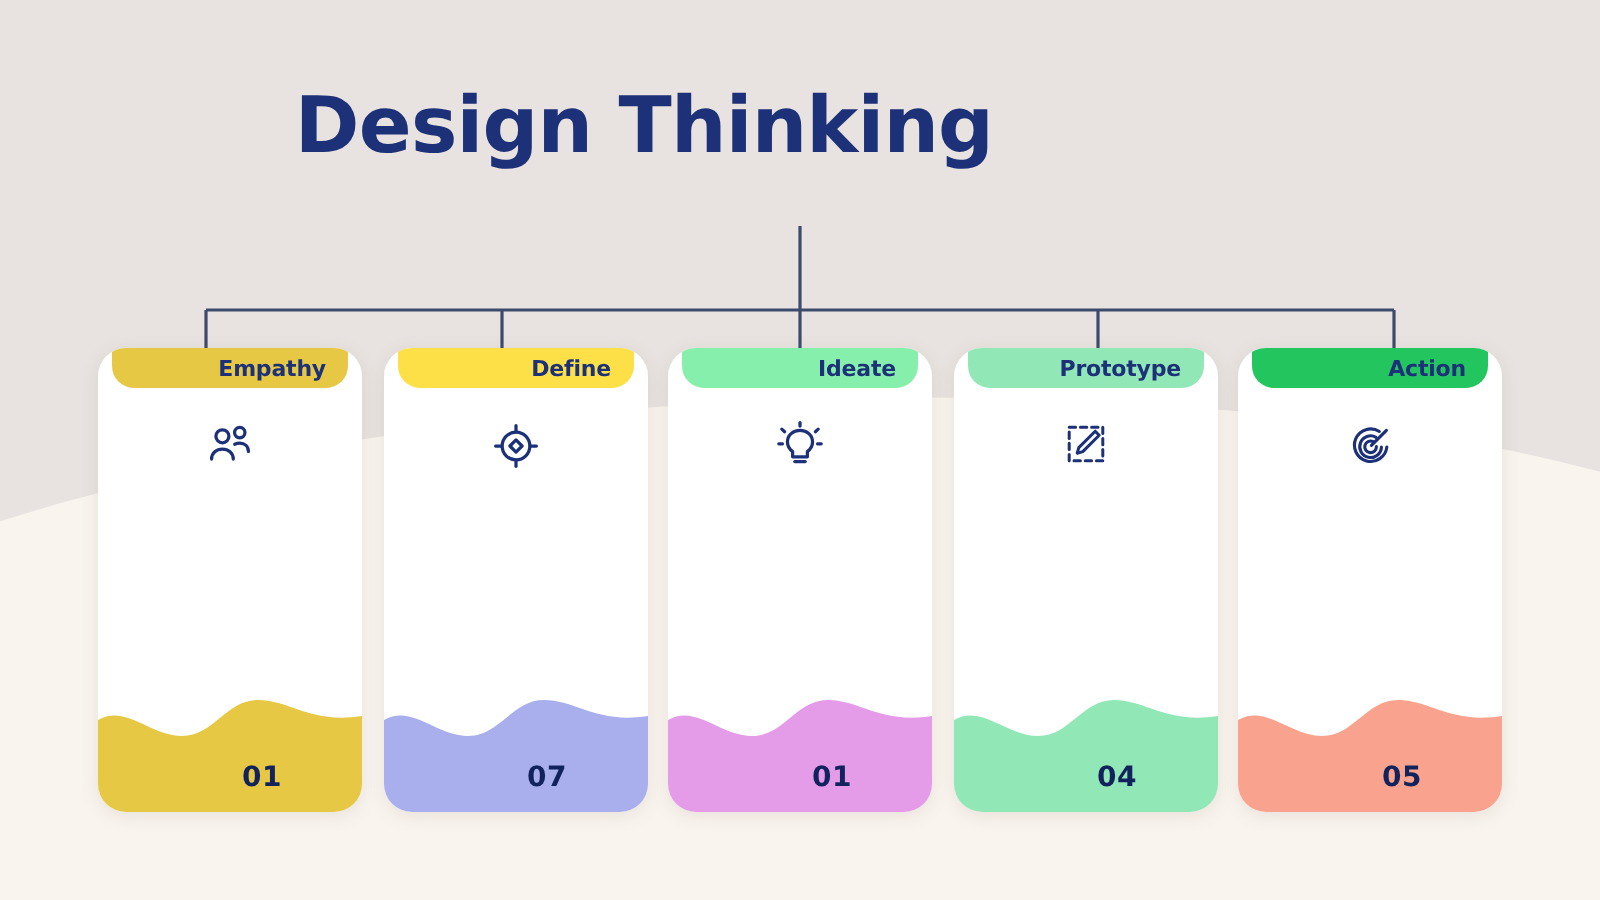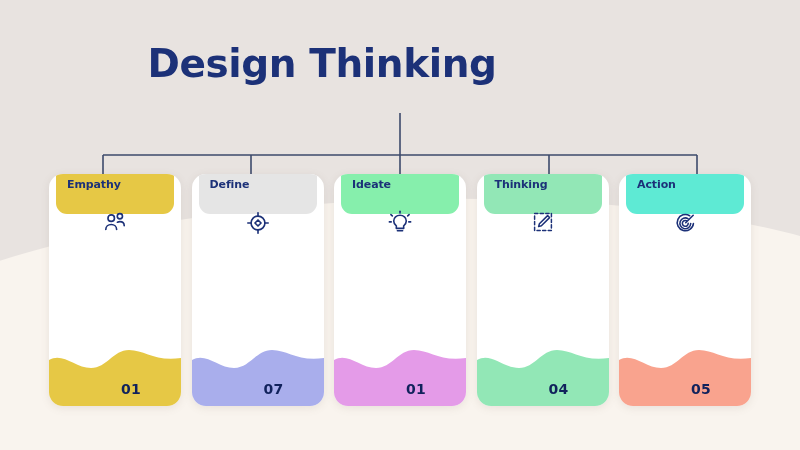--- a/index.html
+++ b/index.html
@@ -75,23 +75,23 @@
     border-radius: 14px;
     box-shadow: 0 2px 9px rgba(120,105,95,0.13);
     overflow: hidden;
   }
   .pill {
     position: absolute;
     top: 0;
     left: 50%;
     transform: translateX(-50%);
     min-width: 96px;
-    padding: 4px 11px 23px;
+    padding: 4px 11px 3px;
     border-radius: 0 0 11px 11px;
-    text-align: left;
+    text-align: right;
     font-size: 11px;
     font-weight: bold;
     color: #1c3178;
     white-space: nowrap;
     letter-spacing: -0.1px;
   }
   .icon-wrap {
     position: absolute;
     top: 36px;
     left: 0;
@@ -156,21 +156,21 @@
           <path d="M14.2 11.2c.7-.3 1.5-.5 2.3-.5 2.3 0 4 1.5 4 3.8"></path>
         </svg>
       </div>
       <svg class="wave" viewBox="0 0 132 64" preserveAspectRatio="none">
         <path d="M0 18 C 14 10, 26 26, 42 26 C 58 26, 64 8, 80 8 C 96 8, 106 20, 132 16 L132 64 L0 64 Z" fill="#e6c845"></path>
       </svg>
       <div class="num">01</div>
     </div>
 
     <div class="card">
-      <div class="pill" style="background:#e5e5e5;">
+      <div class="pill" style="background:#fde047;">
         <span>Define</span>
       </div>
       <div class="icon-wrap">
         <svg width="26" height="26" viewBox="0 0 24 24" fill="none" stroke="#1c3178" stroke-width="1.5" stroke-linecap="round" stroke-linejoin="round">
           <circle cx="12" cy="12" r="6.4"></circle>
           <path d="M12 9.2 L14.8 12 L12 14.8 L9.2 12 Z"></path>
           <line x1="12" y1="2.6" x2="12" y2="5.4"></line>
           <line x1="12" y1="18.6" x2="12" y2="21.4"></line>
           <line x1="2.6" y1="12" x2="5.4" y2="12"></line>
           <line x1="18.6" y1="12" x2="21.4" y2="12"></line>
@@ -198,36 +198,36 @@
         </svg>
       </div>
       <svg class="wave" viewBox="0 0 132 64" preserveAspectRatio="none">
         <path d="M0 18 C 14 10, 26 26, 42 26 C 58 26, 64 8, 80 8 C 96 8, 106 20, 132 16 L132 64 L0 64 Z" fill="#e49be8"></path>
       </svg>
       <div class="num">01</div>
     </div>
 
     <div class="card">
       <div class="pill" style="background:#92e7b6;">
-        <span>Thinking</span>
+        <span>Prototype</span>
       </div>
       <div class="icon-wrap">
         <svg width="24" height="24" viewBox="0 0 24 24" fill="none" stroke="#1c3178" stroke-width="1.5" stroke-linecap="round" stroke-linejoin="round">
           <rect x="3.6" y="3.6" width="16.8" height="16.8" stroke-dasharray="3.2 2.4"></rect>
           <path d="M16.6 5.6 L18.6 7.6 L10.4 15.8 L7.6 16.6 L8.4 13.8 Z"></path>
         </svg>
       </div>
       <svg class="wave" viewBox="0 0 132 64" preserveAspectRatio="none">
         <path d="M0 18 C 14 10, 26 26, 42 26 C 58 26, 64 8, 80 8 C 96 8, 106 20, 132 16 L132 64 L0 64 Z" fill="#92e7b6"></path>
       </svg>
       <div class="num">04</div>
     </div>
 
     <div class="card">
-      <div class="pill" style="background:#5eead4;">
+      <div class="pill" style="background:#22c55e;">
         <span>Action</span>
       </div>
       <div class="icon-wrap">
         <svg width="25" height="25" viewBox="0 0 24 24" fill="none" stroke="#1c3178" stroke-width="1.5" stroke-linecap="round" stroke-linejoin="round">
           <path d="M19.6 13 A 7.8 7.8 0 1 1 16 5.5"></path>
           <path d="M17 13 A 5.2 5.2 0 1 1 14.4 8.3"></path>
           <path d="M14.6 12.8 A 2.8 2.8 0 1 1 12.9 10.3"></path>
           <path d="M12.2 12.2 L19.4 5"></path>
         </svg>
       </div>

